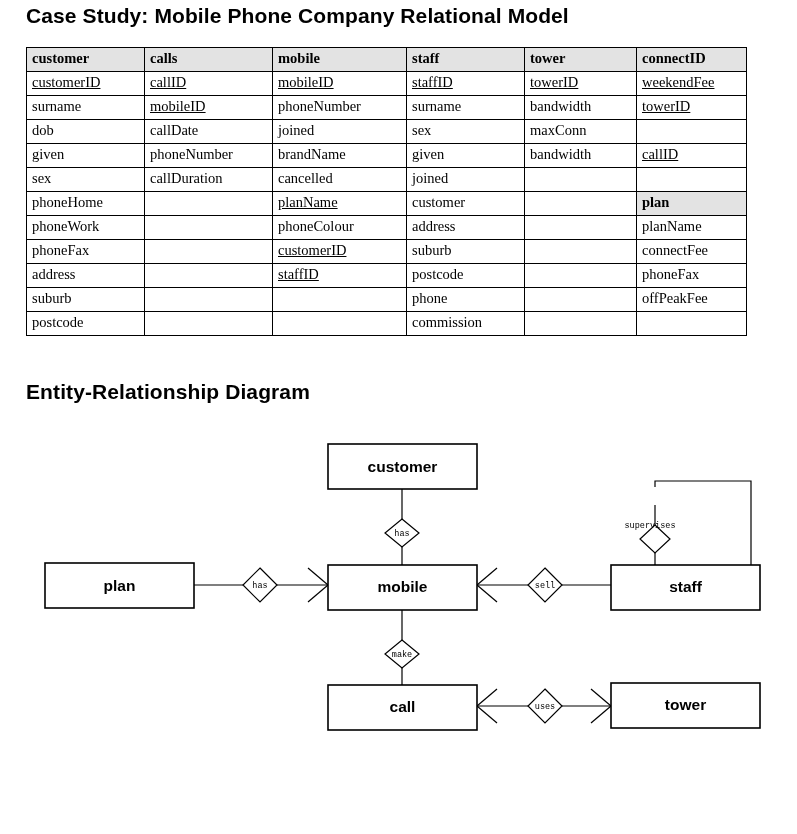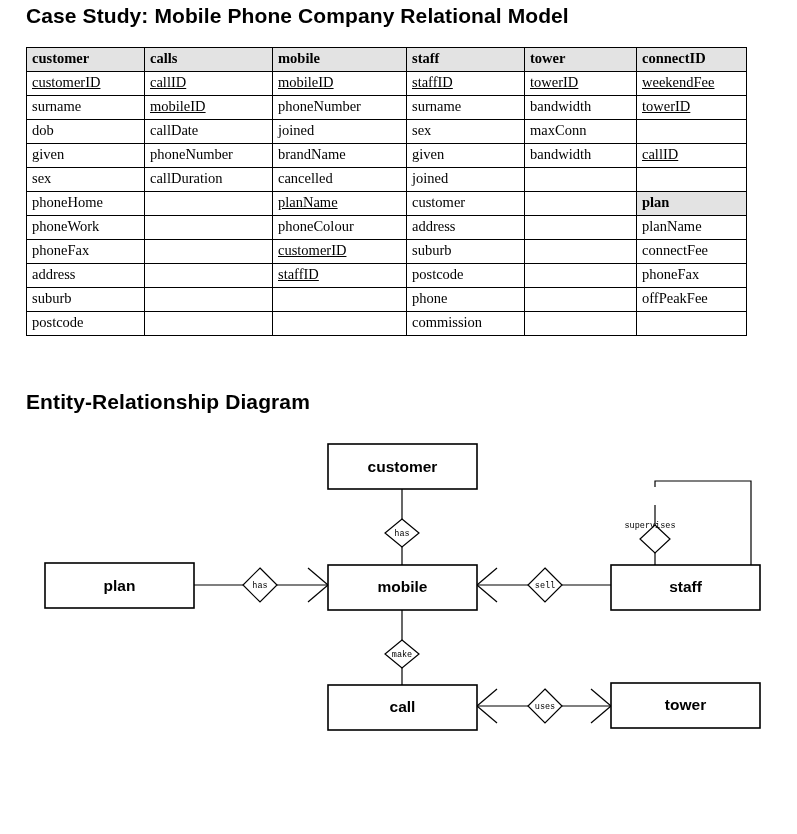--- a/index.html
+++ b/index.html
@@ -24,21 +24,21 @@
     letter-spacing: 0.1px;
   }
   #title-case-study {
     position: absolute;
     left: 26px;
     top: 4px;
   }
   #title-erd {
     position: absolute;
     left: 26px;
-    top: 390px;
+    top: 380px;
   }
 
   
   #relational-table-wrap {
     position: absolute;
     left: 26px;
     top: 47px;
   }
   table.rel-table {
     border-collapse: collapse;

